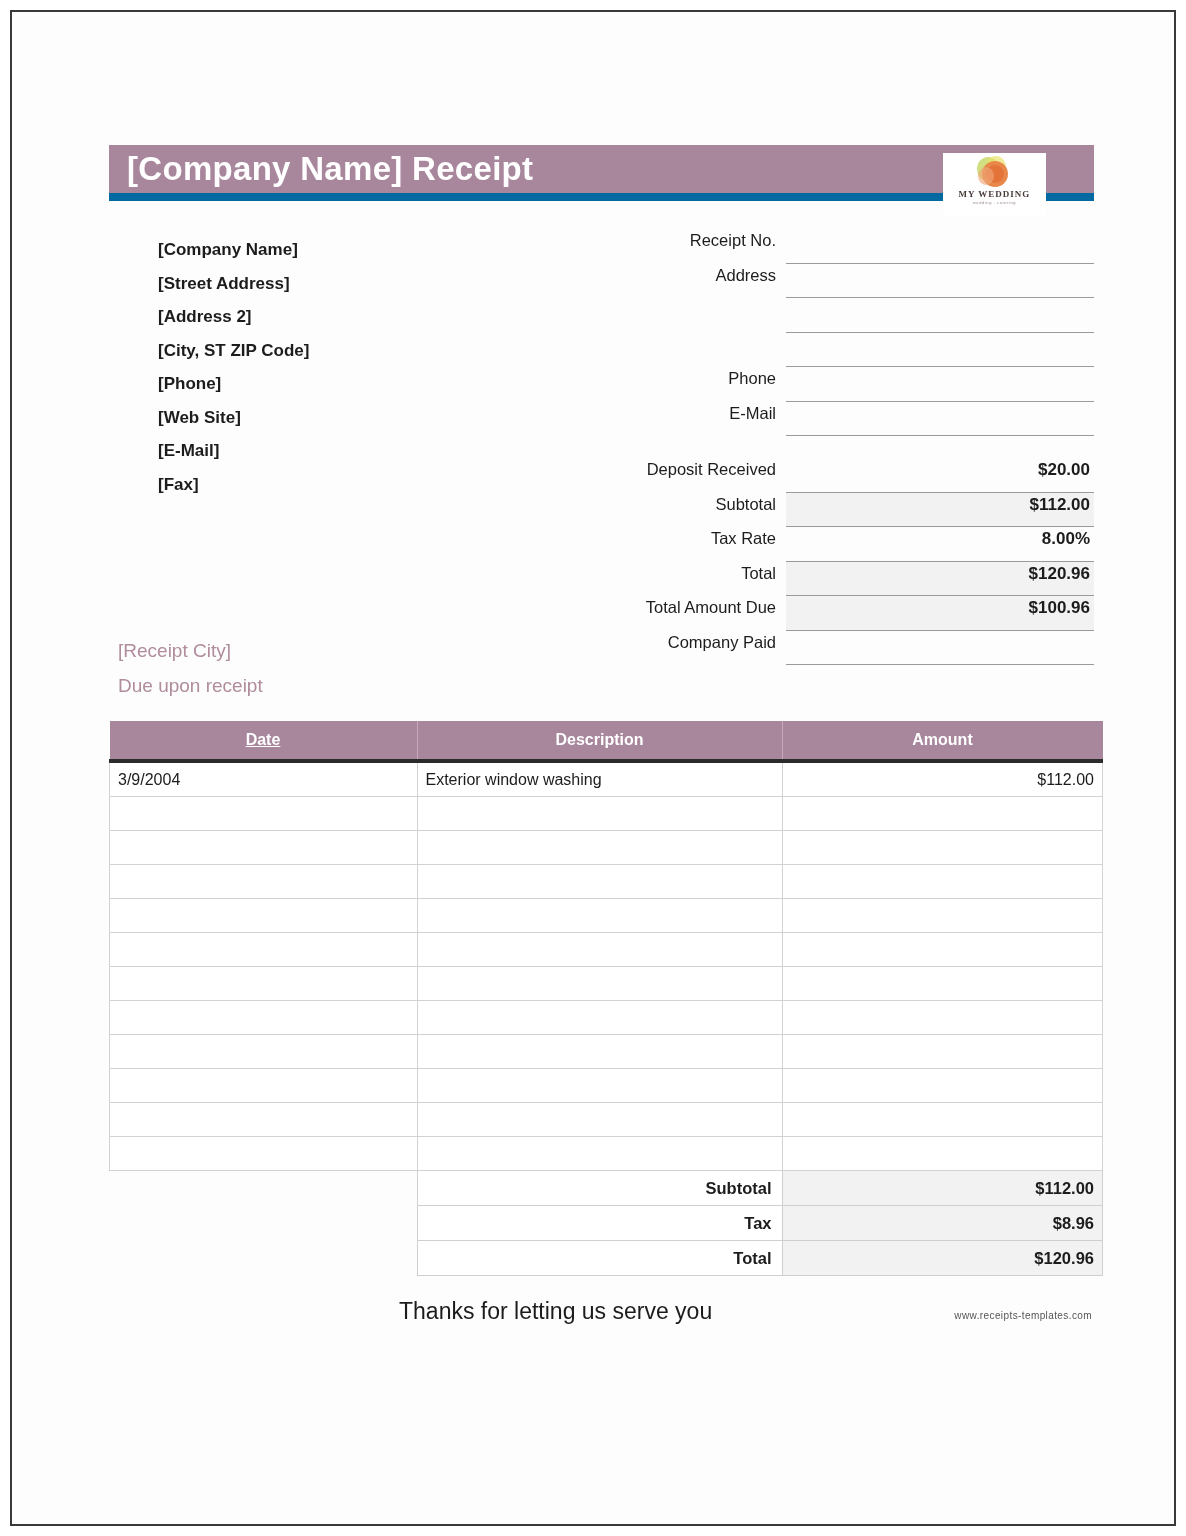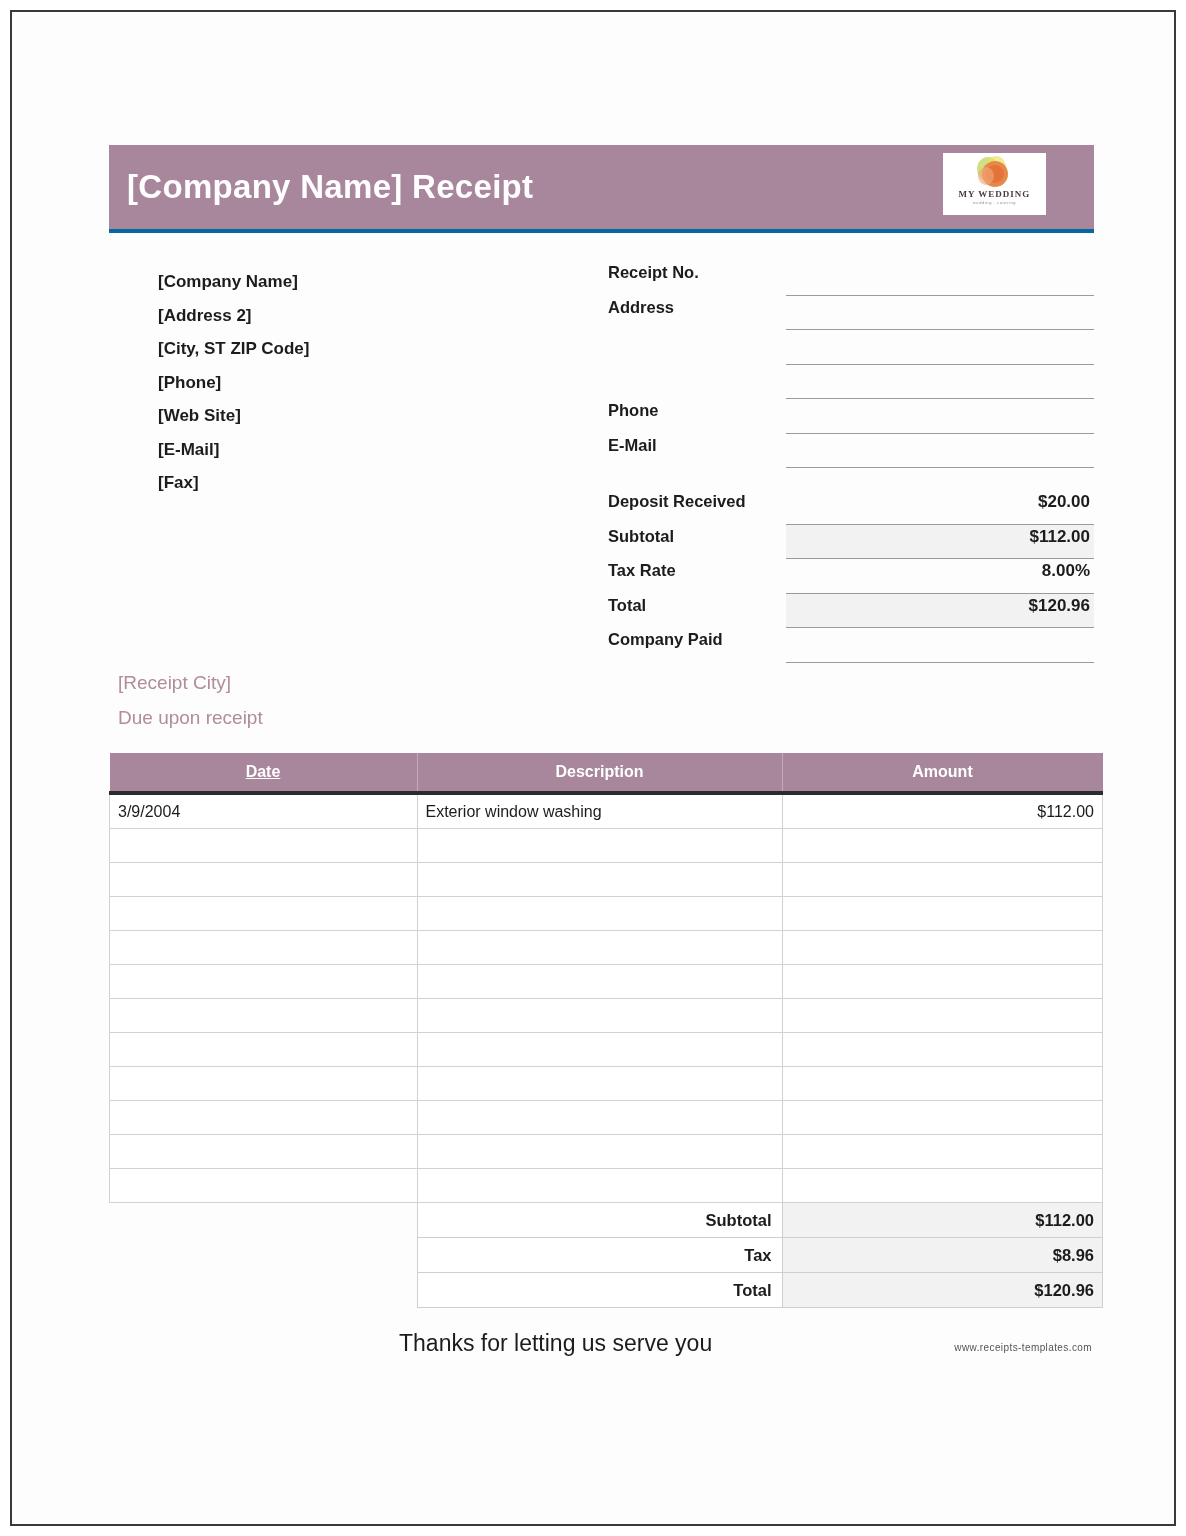--- a/index.html
+++ b/index.html
@@ -35,23 +35,23 @@
   #inner {
     position: absolute;
     left: 97px;
     top: 133px;
     width: 985px;
   }
 
   
   .titlebar {
     position: relative;
-    height: 88px;
+    height: 56px;
     background: #a8869c;
-    border-bottom: 4px solid #0369a1;
+    border-bottom: 8px solid #0369a1;
     box-sizing: border-box;
   }
   .title-text {
     position: absolute;
     left: 18px;
     top: 50%;
     transform: translateY(-50%);
     font-size: 33px;
     font-weight: bold;
     color: #ffffff;
@@ -139,23 +139,23 @@
   }
   .frow {
     position: relative;
     height: 34.5px;
   }
   .flabel {
     position: absolute;
     left: 0;
     width: 168px;
     top: 2px;
-    text-align: left;
+    text-align: right;
     font-size: 16.5px;
-    font-weight: bold;
+    font-weight: normal;
     color: #1c1c1c;
     white-space: nowrap;
   }
   .fline {
     position: absolute;
     left: 178px;
     right: 0;
     top: 0;
     bottom: 0;
     border-bottom: 1.5px solid #9a9a9a;
@@ -274,20 +274,21 @@
           </svg>
           <div class="logo-name">MY WEDDING</div>
           <div class="logo-sub">wedding . catering</div>
         </div>
       </div>
 
       <div class="upper">
 
         <div class="addr-block">
           <div class="addr-line">[Company Name]</div>
+          <div class="addr-line">[Street Address]</div>
           <div class="addr-line">[Address 2]</div>
           <div class="addr-line">[City, ST  ZIP Code]</div>
           <div class="addr-line">[Phone]</div>
           <div class="addr-line">[Web Site]</div>
           <div class="addr-line">[E-Mail]</div>
           <div class="addr-line">[Fax]</div>
         </div>
 
         <div class="datenote">
           <div>[Receipt City]</div>
@@ -362,20 +363,26 @@
             </div>
           </div>
 
           <div class="frow">
             <div class="flabel">Total</div>
             <div class="fline shaded">
               <span class="fval">$120.96</span>
             </div>
           </div>
 
+          <div class="frow">
+            <div class="flabel">Total Amount Due</div>
+            <div class="fline shaded">
+              <span class="fval">$100.96</span>
+            </div>
+          </div>
 
           <div class="frow">
             <div class="flabel">Company Paid</div>
             <div class="fline">
               <span class="fval"></span>
             </div>
           </div>
 
         </div>
       </div>

